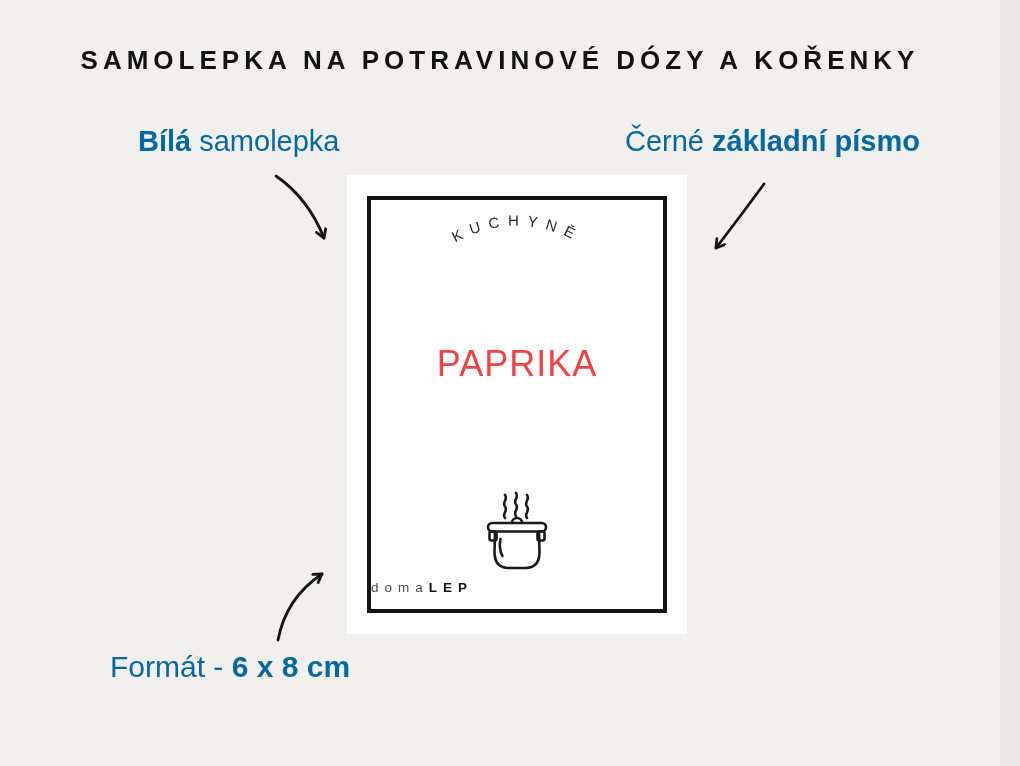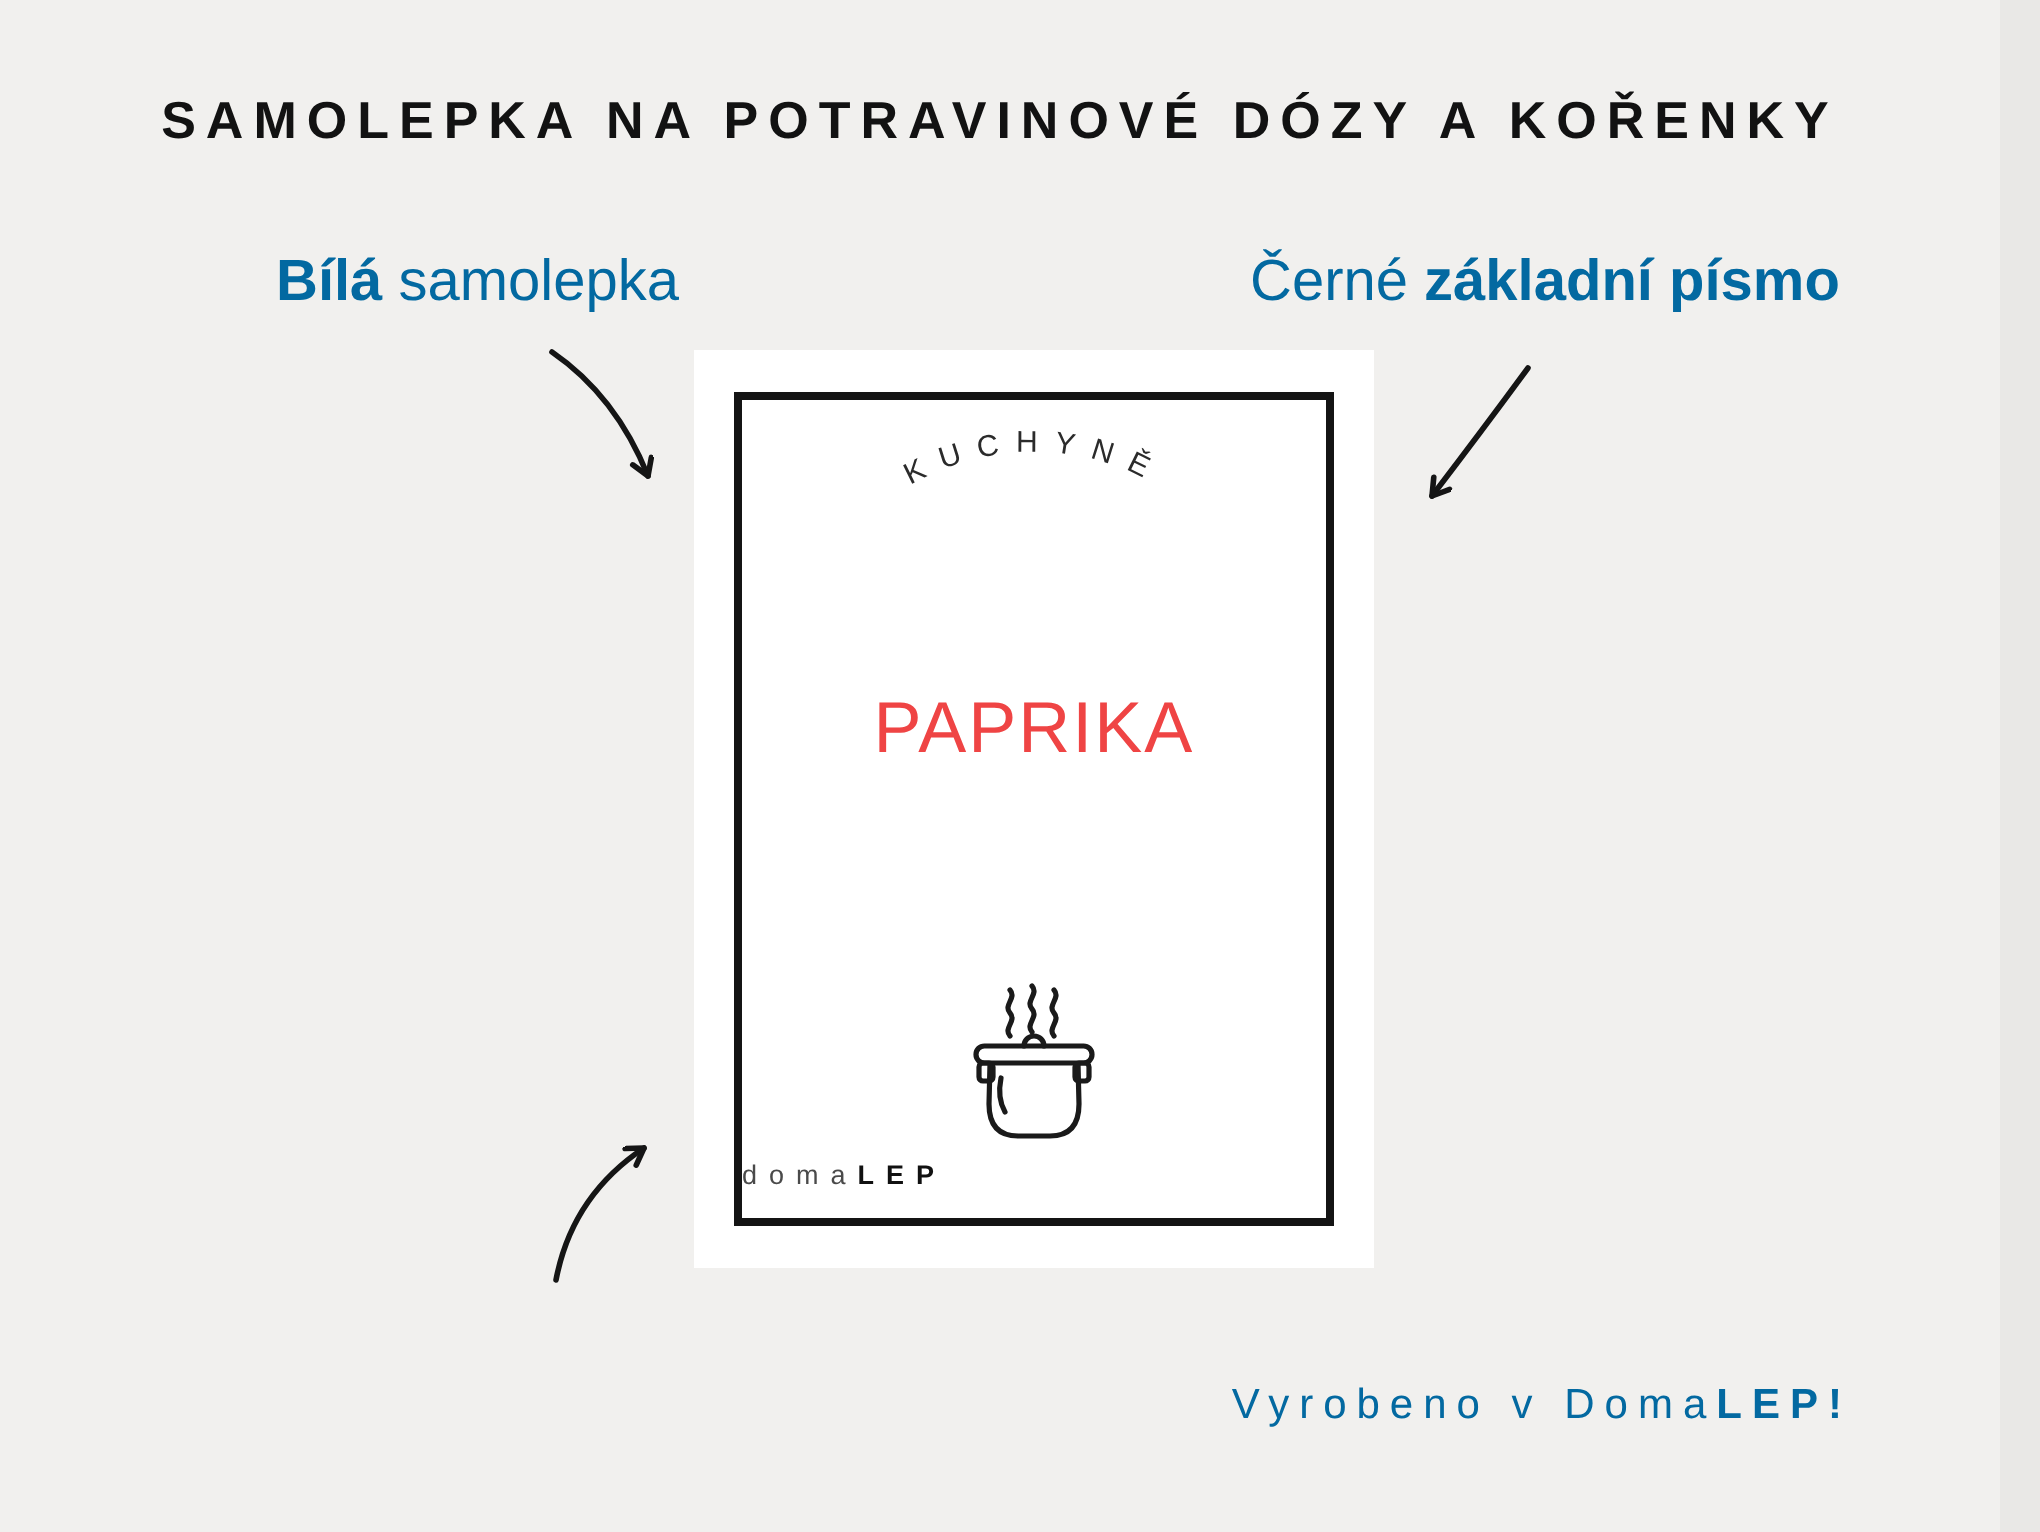--- a/index.html
+++ b/index.html
@@ -157,16 +157,16 @@
         <rect x="56.5" y="43.5" width="7" height="9" rx="2"></rect>
         <path d="M14,44 L13.5,64 Q13.5,80 28,80 L44,80 Q58.5,80 58.5,64 L58,44"></path>
         <path d="M19.5,51 Q17.5,61 21.5,68"></path>
       </svg>
 
       <div class="brand"><span>doma</span><b>LEP</b></div>
 
     </div>
   </div>
 
+  <div class="ann ann-format"><span>Formát - </span><b>6 x 8 cm</b></div>
 
-  <div class="ann ann-made"><span>Vyrobeno v Doma</span><b>LEP!</b></div>
 
 </div>
 
 </body></html>

